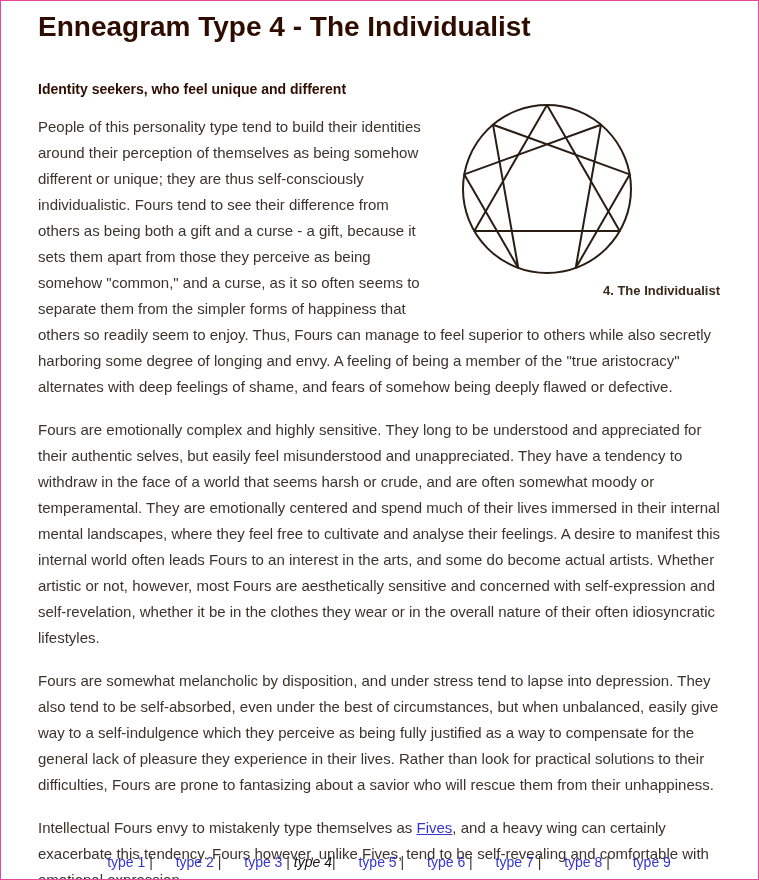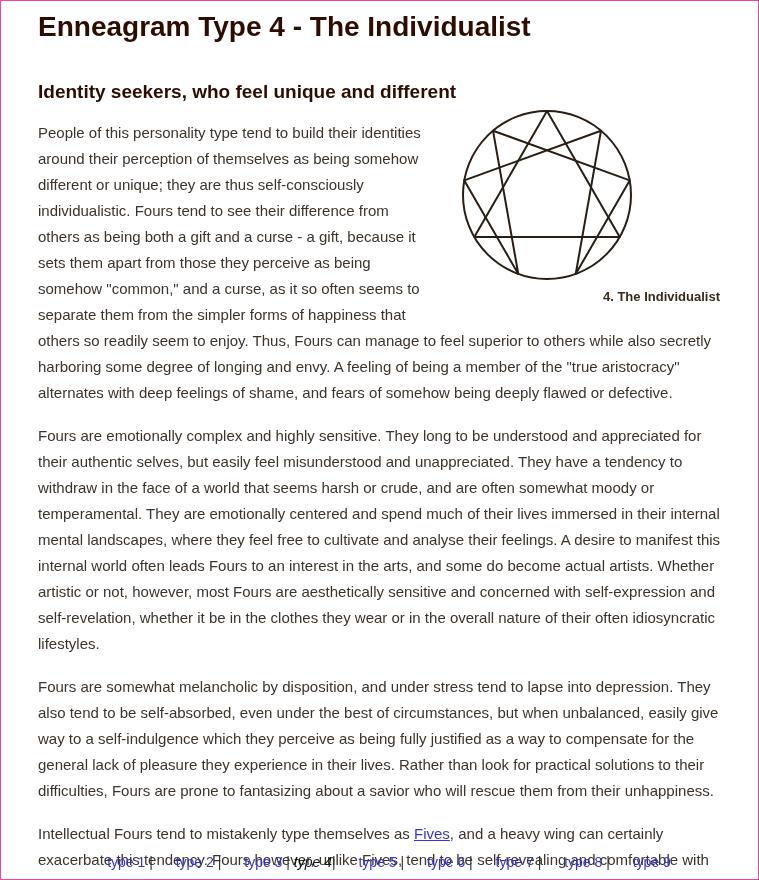--- a/index.html
+++ b/index.html
@@ -18,21 +18,21 @@
   }
   h1.page-title {
     margin: 4px 0 0 0;
     font-size: 28px;
     font-weight: bold;
     letter-spacing: 0px;
     color: #2e0d00;
   }
   h2.page-subtitle {
     margin: 38px 0 0 0;
-    font-size: 19px;
+    font-size: 14px;
     font-weight: bold;
     color: #2e0d00;
   }
   .figure {
     float: right;
     width: 292px;
     margin: 4px 0 6px 10px;
   }
   .figure svg {
     display: block;
@@ -89,20 +89,20 @@
       </svg>
       <span class="figure-caption">4. The Individualist</span>
     </div>
 
     <p class="body-par">People of this personality type tend to build their identities around their perception of themselves as being somehow different or unique; they are thus self-consciously individualistic. Fours tend to see their difference from others as being both a gift and a curse - a gift, because it sets them apart from those they perceive as being somehow "common," and a curse, as it so often seems to separate them from the simpler forms of happiness that others so readily seem to enjoy. Thus, Fours can manage to feel superior to others while also secretly harboring some degree of longing and envy. A feeling of being a member of the "true aristocracy" alternates with deep feelings of shame, and fears of somehow being deeply flawed or defective.</p>
 
     <p class="body-par">Fours are emotionally complex and highly sensitive. They long to be understood and appreciated for their authentic selves, but easily feel misunderstood and unappreciated. They have a tendency to withdraw in the face of a world that seems harsh or crude, and are often somewhat moody or temperamental. They are emotionally centered and spend much of their lives immersed in their internal mental landscapes, where they feel free to cultivate and analyse their feelings. A desire to manifest this internal world often leads Fours to an interest in the arts, and some do become actual artists. Whether artistic or not, however, most Fours are aesthetically sensitive and concerned with self-expression and self-revelation, whether it be in the clothes they wear or in the overall nature of their often idiosyncratic lifestyles.</p>
 
     <p class="body-par">Fours are somewhat melancholic by disposition, and under stress tend to lapse into depression. They also tend to be self-absorbed, even under the best of circumstances, but when unbalanced, easily give way to a self-indulgence which they perceive as being fully justified as a way to compensate for the general lack of pleasure they experience in their lives. Rather than look for practical solutions to their difficulties, Fours are prone to fantasizing about a savior who will rescue them from their unhappiness.</p>
 
-    <p class="body-par"><span>Intellectual Fours tend to mistakenly type themselves as </span><a class="inline-link" href="#">Fives</a><span>, and a heavy wing can certainly exacerbate this tendency. Fours however, unlike Fives, tend to be self-revealing and comfortable with emotional expression.</span></p>
+    <p class="body-par"><span>Intellectual Fours envy to mistakenly type themselves as </span><a class="inline-link" href="#">Fives</a><span>, and a heavy wing can certainly exacerbate this tendency. Fours however, unlike Fives, tend to be self-revealing and comfortable with emotional expression.</span></p>
 
   </div>
 
   <div class="bottom-nav">
     <a class="nav-link" href="#">type 1</a><span class="nav-sep"> | </span><a class="nav-link" href="#">type 2</a><span class="nav-sep"> | </span><a class="nav-link" href="#">type 3</a><span class="nav-sep"> | </span><span class="nav-current">type 4</span><span class="nav-sep">| </span><a class="nav-link" href="#">type 5</a><span class="nav-sep"> | </span><a class="nav-link" href="#">type 6</a><span class="nav-sep"> | </span><a class="nav-link" href="#">type 7</a><span class="nav-sep"> | </span><a class="nav-link" href="#">type 8</a><span class="nav-sep"> | </span><a class="nav-link" href="#">type 9</a>
   </div>
 </div>
 
 </body></html>

